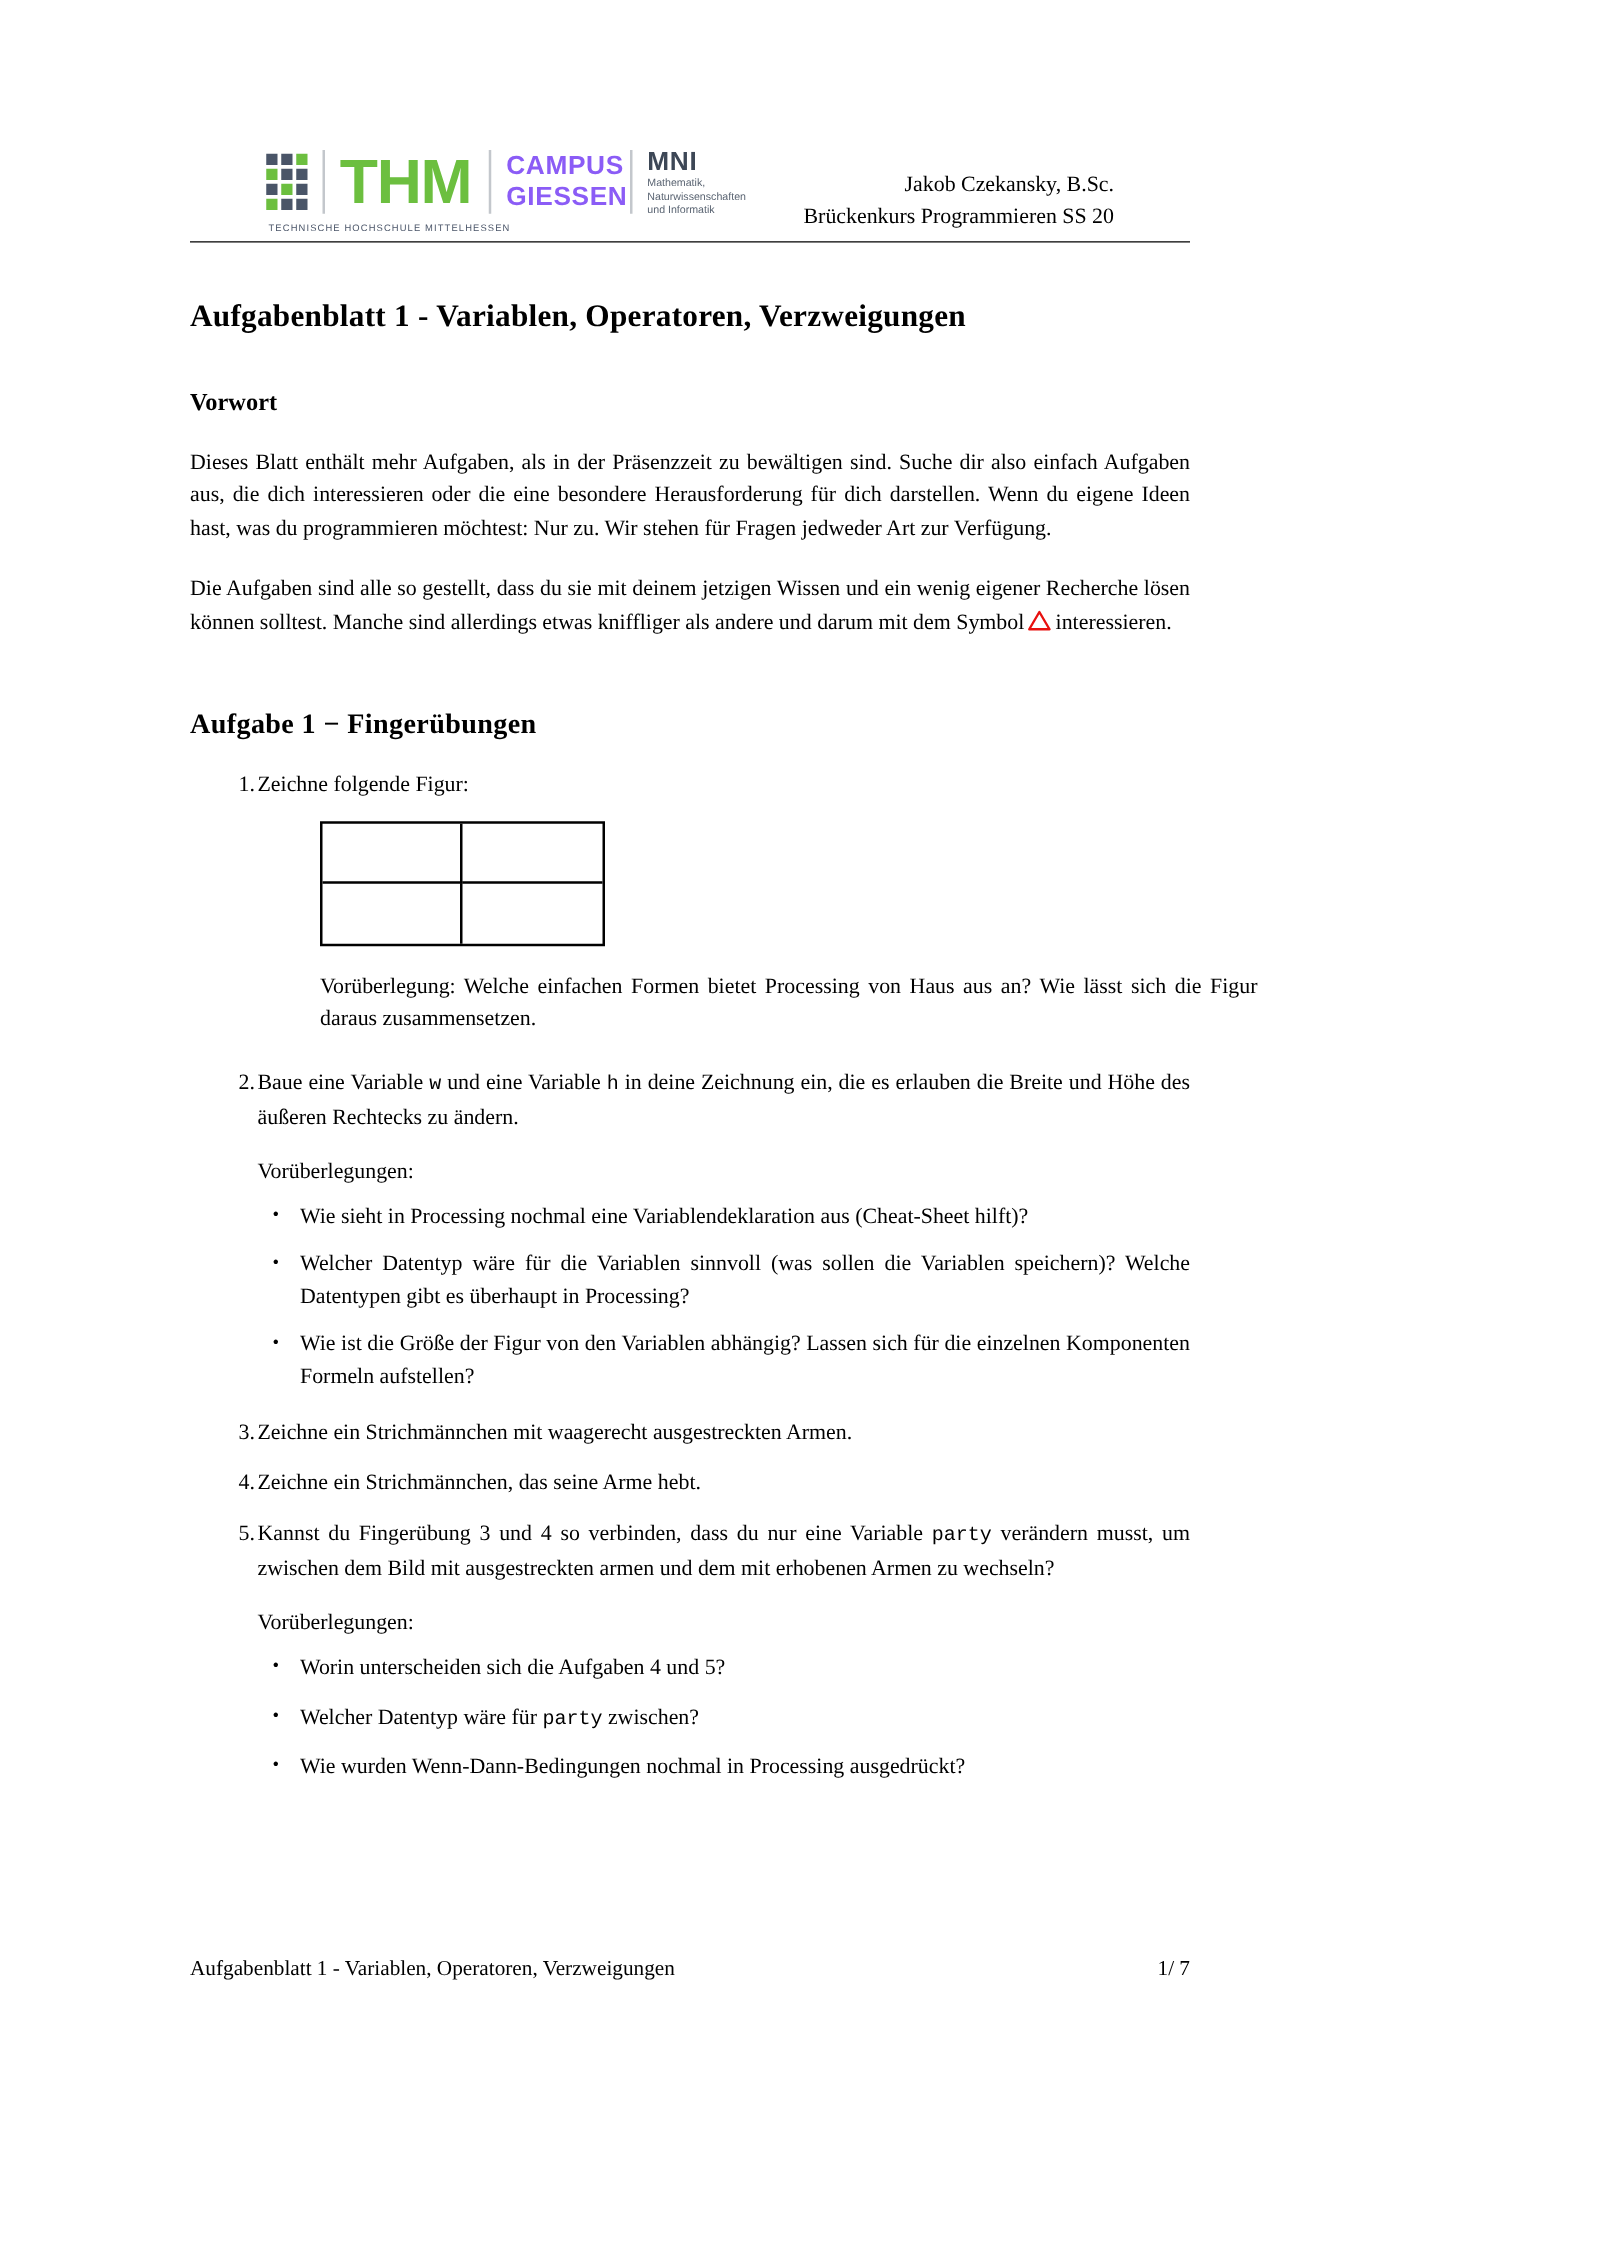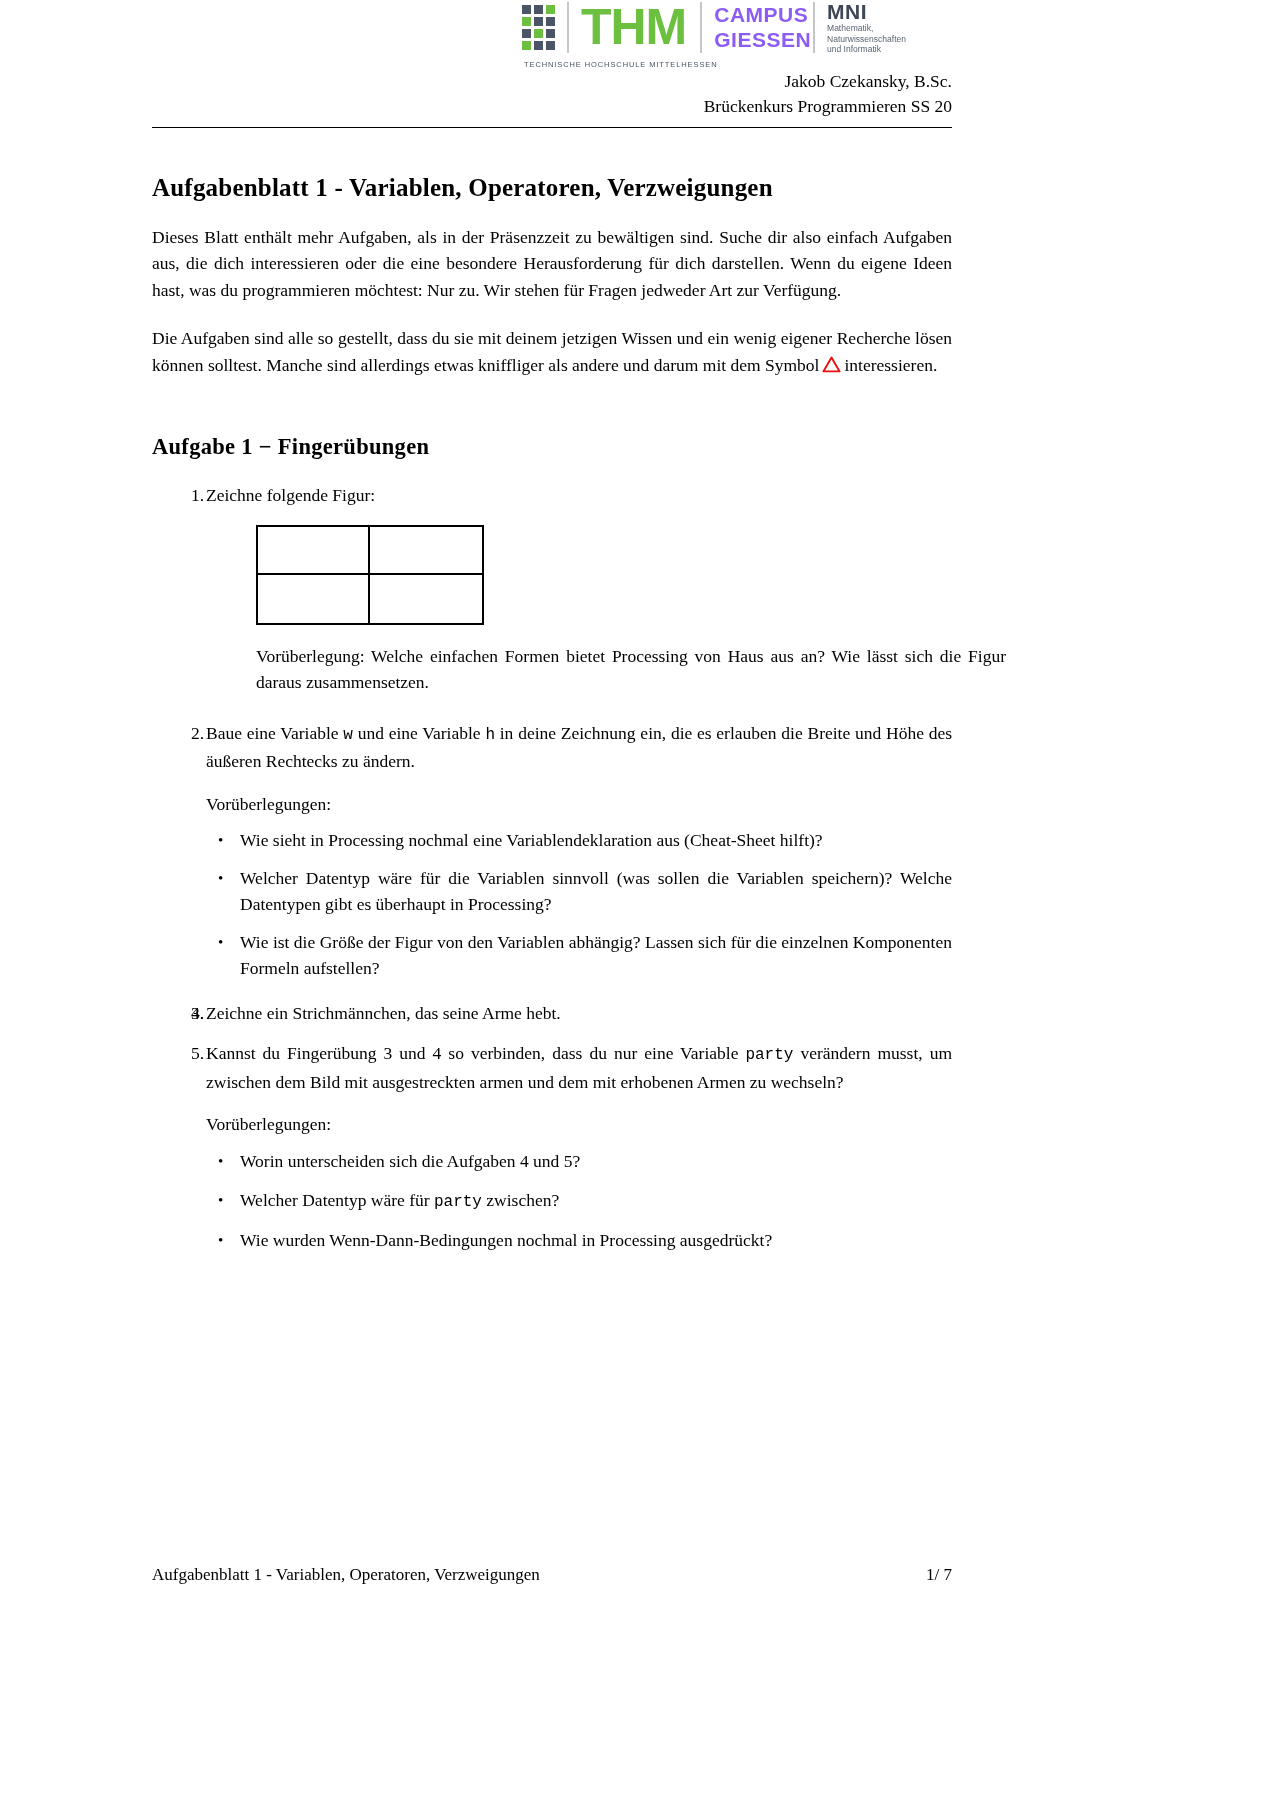--- a/index.html
+++ b/index.html
@@ -24,24 +24,24 @@
   .content {
     position: absolute;
     left: 152px;
     top: 0;
     width: 800px;
   }
 
   
   .header {
     position: relative;
+    padding-top: 118px;
     display: flex;
     align-items: flex-end;
     justify-content: center;
-    flex-direction: column;
   }
   .logo {
     display: flex;
     flex-direction: column;
     width: 430px;
   }
   .logo-row {
     display: flex;
     align-items: center;
   }
@@ -287,20 +287,21 @@
 
       <div class="header-right">
         <div>Jakob Czekansky, B.Sc.</div>
         <div>Brückenkurs Programmieren SS 20</div>
       </div>
     </div>
     <hr class="header-rule">
 
     <h1 class="doc-title">Aufgabenblatt 1 - Variablen, Operatoren, Verzweigungen</h1>
 
+    <h2 class="sec">Vorwort</h2>
 
     <p class="para">Dieses Blatt enthält mehr Aufgaben, als in der Präsenzzeit zu bewältigen sind. Suche dir also einfach Aufgaben aus, die dich interessieren oder die eine besondere Herausforderung für dich darstellen. Wenn du eigene Ideen hast, was du programmieren möchtest: Nur zu. Wir stehen für Fragen jedweder Art zur Verfügung.</p>
 
     <p class="para"><span>Die Aufgaben sind alle so gestellt, dass du sie mit deinem jetzigen Wissen und ein wenig eigener Recherche lösen können solltest. Manche sind allerdings etwas kniffliger als andere und darum mit dem Symbol</span><span class="tri"><svg width="19" height="17" viewBox="0 0 19 17">
             <path d="M9.5 1.6 L17.6 15.4 L1.4 15.4 Z" fill="none" stroke="#e8110f" stroke-width="1.9" stroke-linejoin="round"></path>
           </svg></span><span>interessieren.</span></p>
 
     <h2 class="sec big">Aufgabe 1  −  Fingerübungen</h2>
 
     <ol class="tasks">
@@ -325,20 +326,21 @@
         <div class="sublabel">Vorüberlegungen:</div>
         <ul class="bullets">
           <li>Wie sieht in Processing nochmal eine Variablendeklaration aus (Cheat-Sheet hilft)?</li>
           <li>Welcher Datentyp wäre für die Variablen sinnvoll (was sollen die Variablen speichern)? Welche Datentypen gibt es überhaupt in Processing?</li>
           <li>Wie ist die Größe der Figur von den Variablen abhängig? Lassen sich für die einzelnen Komponenten Formeln aufstellen?</li>
         </ul>
       </li>
 
       <li style="margin-top:18px;">
         <span class="num">3.</span>
+        <span>Zeichne ein Strichmännchen mit waagerecht ausgestreckten Armen.</span>
       </li>
 
       <li style="margin-top:14px;">
         <span class="num">4.</span>
         <span>Zeichne ein Strichmännchen, das seine Arme hebt.</span>
       </li>
 
       <li style="margin-top:14px;">
         <span class="num">5.</span>
         <span><span>Kannst du Fingerübung 3 und 4 so verbinden, dass du nur eine Variable </span><code>party</code><span> verändern musst, um zwischen dem Bild mit ausgestreckten armen und dem mit erhobenen Armen zu wechseln?</span></span>

